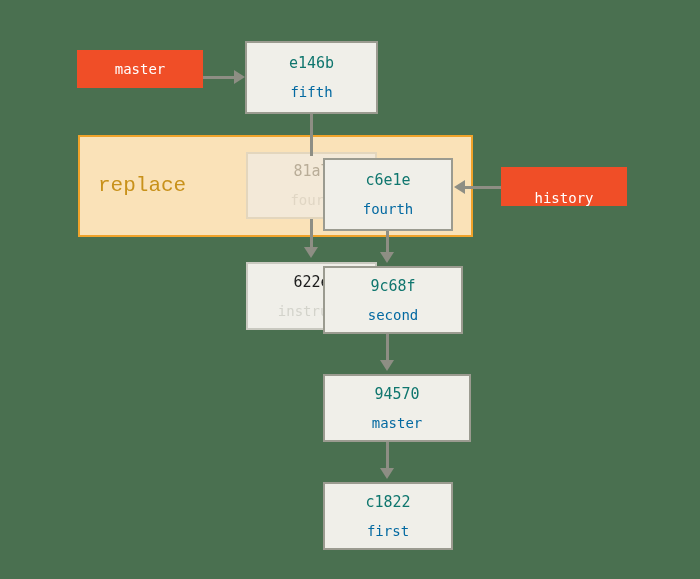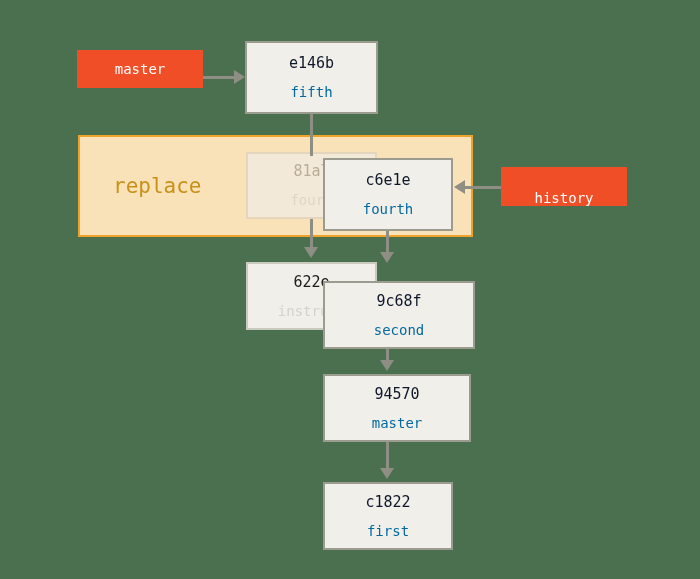--- a/index.html
+++ b/index.html
@@ -24,21 +24,21 @@
     position: absolute;
     background: #f0efe9;
     border: 2px solid #9b9b90;
     box-sizing: border-box;
     display: flex;
     flex-direction: column;
     align-items: center;
     justify-content: center;
   }
   .commit .sha {
-    color: #0f172a;
+    color: #0f766e;
     font-size: 15px;
     line-height: 1;
     margin-bottom: 14px;
   }
   .commit .msg {
     color: #0369a1;
     font-size: 14px;
     line-height: 1;
   }
 
@@ -126,21 +126,21 @@
     border-bottom: 7px solid transparent;
     border-right: 11px solid #8e8e84;
   }
 </style>
 </head>
 <body>
 
 <div id="canvas">
 
   <div class="band" style="left:78px; top:135px; width:395px; height:102px;"></div>
-  <div class="band-label" style="left:113px; top:174px;">replace</div>
+  <div class="band-label" style="left:98px; top:174px;font-family:Liberation Mono, monospace;">replace</div>
 
   <div class="edge h" style="left:203px; top:76px; width:33px;"></div>
   <div class="arrow right" style="left:234px; top:70px;"></div>
 
   <div class="edge v" style="left:310px; top:114px; height:42px;"></div>
 
   <div class="edge v" style="left:310px; top:219px; height:32px;"></div>
   <div class="arrow down" style="left:304px; top:247px;"></div>
 
   <div class="edge v" style="left:386px; top:227px; height:32px;"></div>
@@ -176,21 +176,21 @@
   <div class="commit front" style="left:323px; top:158px; width:130px; height:73px;">
     <span class="sha">c6e1e</span>
     <span class="msg">fourth</span>
   </div>
 
   <div class="commit faded-plain" style="left:246px; top:262px; width:131px; height:68px;">
     <span class="sha">622e</span>
     <span class="msg">instruct</span>
   </div>
 
-  <div class="commit front" style="left:323px; top:266px; width:152px; height:68px;margin-top:15px;">
+  <div class="commit front" style="left:323px; top:266px; width:140px; height:68px;">
     <span class="sha">9c68f</span>
     <span class="msg">second</span>
   </div>
 
   <div class="commit" style="left:323px; top:374px; width:148px; height:68px;">
     <span class="sha">94570</span>
     <span class="msg">master</span>
   </div>
 
   <div class="commit" style="left:323px; top:482px; width:130px; height:68px;">

